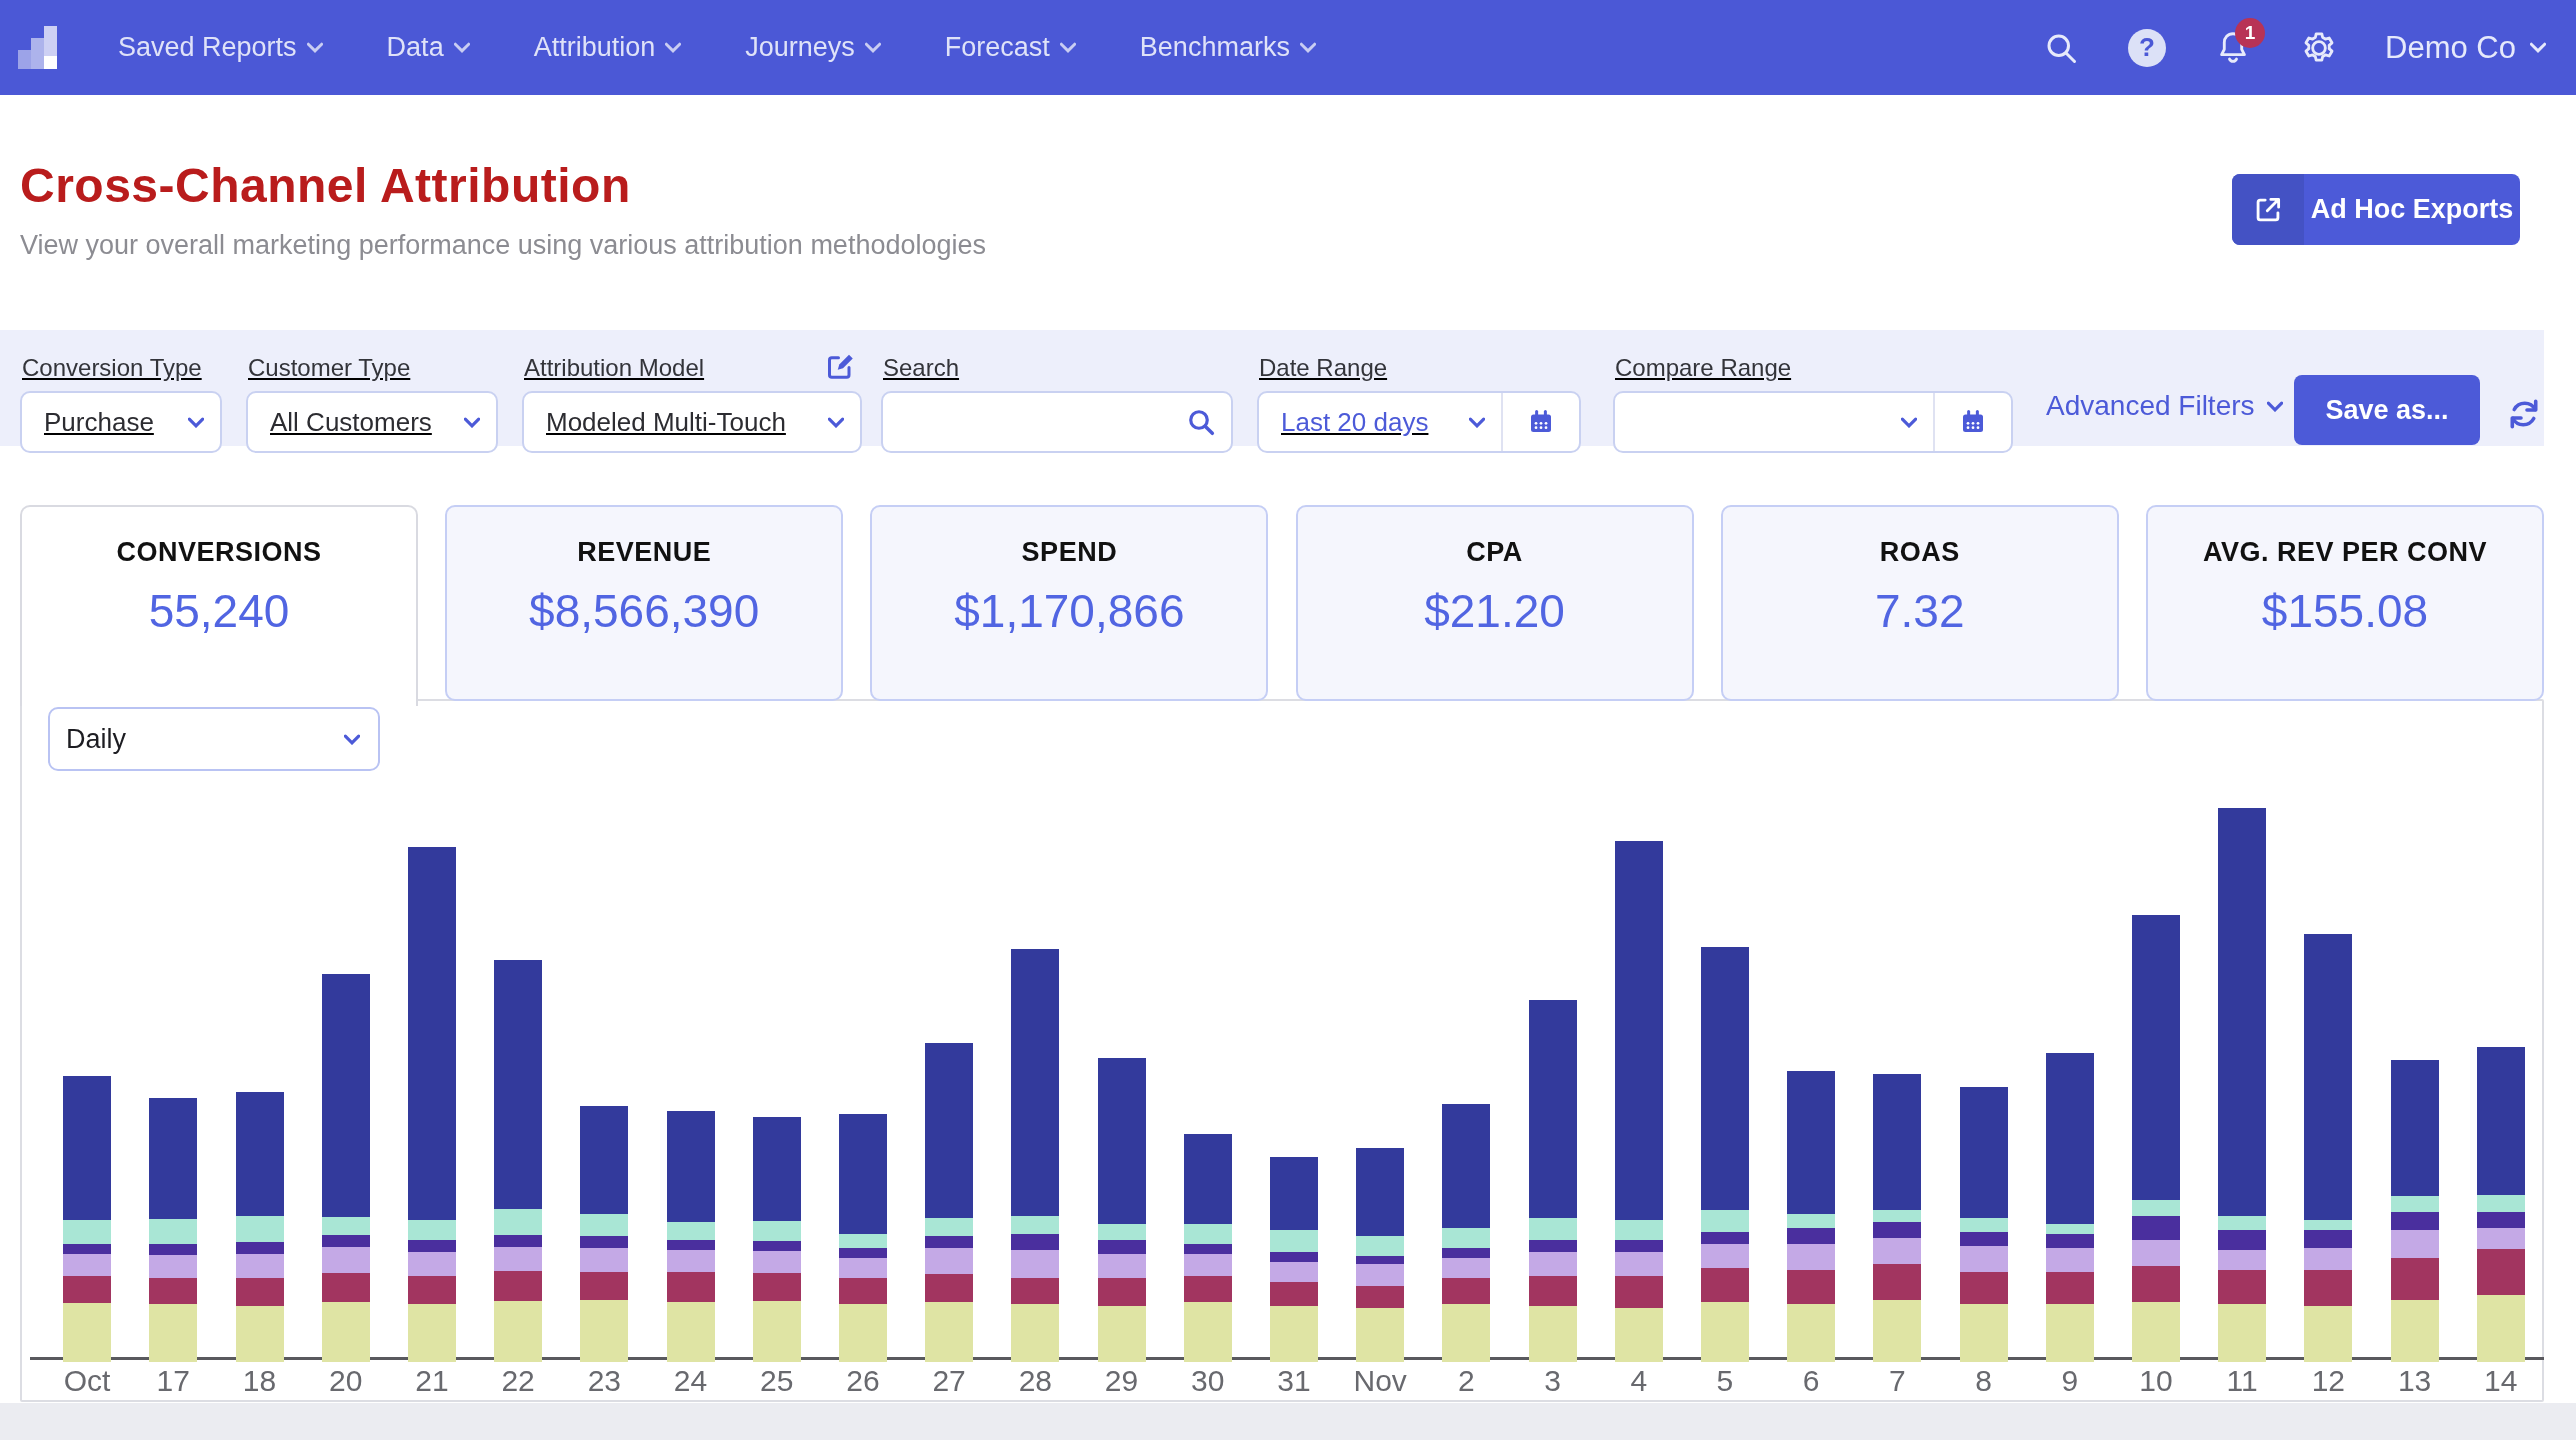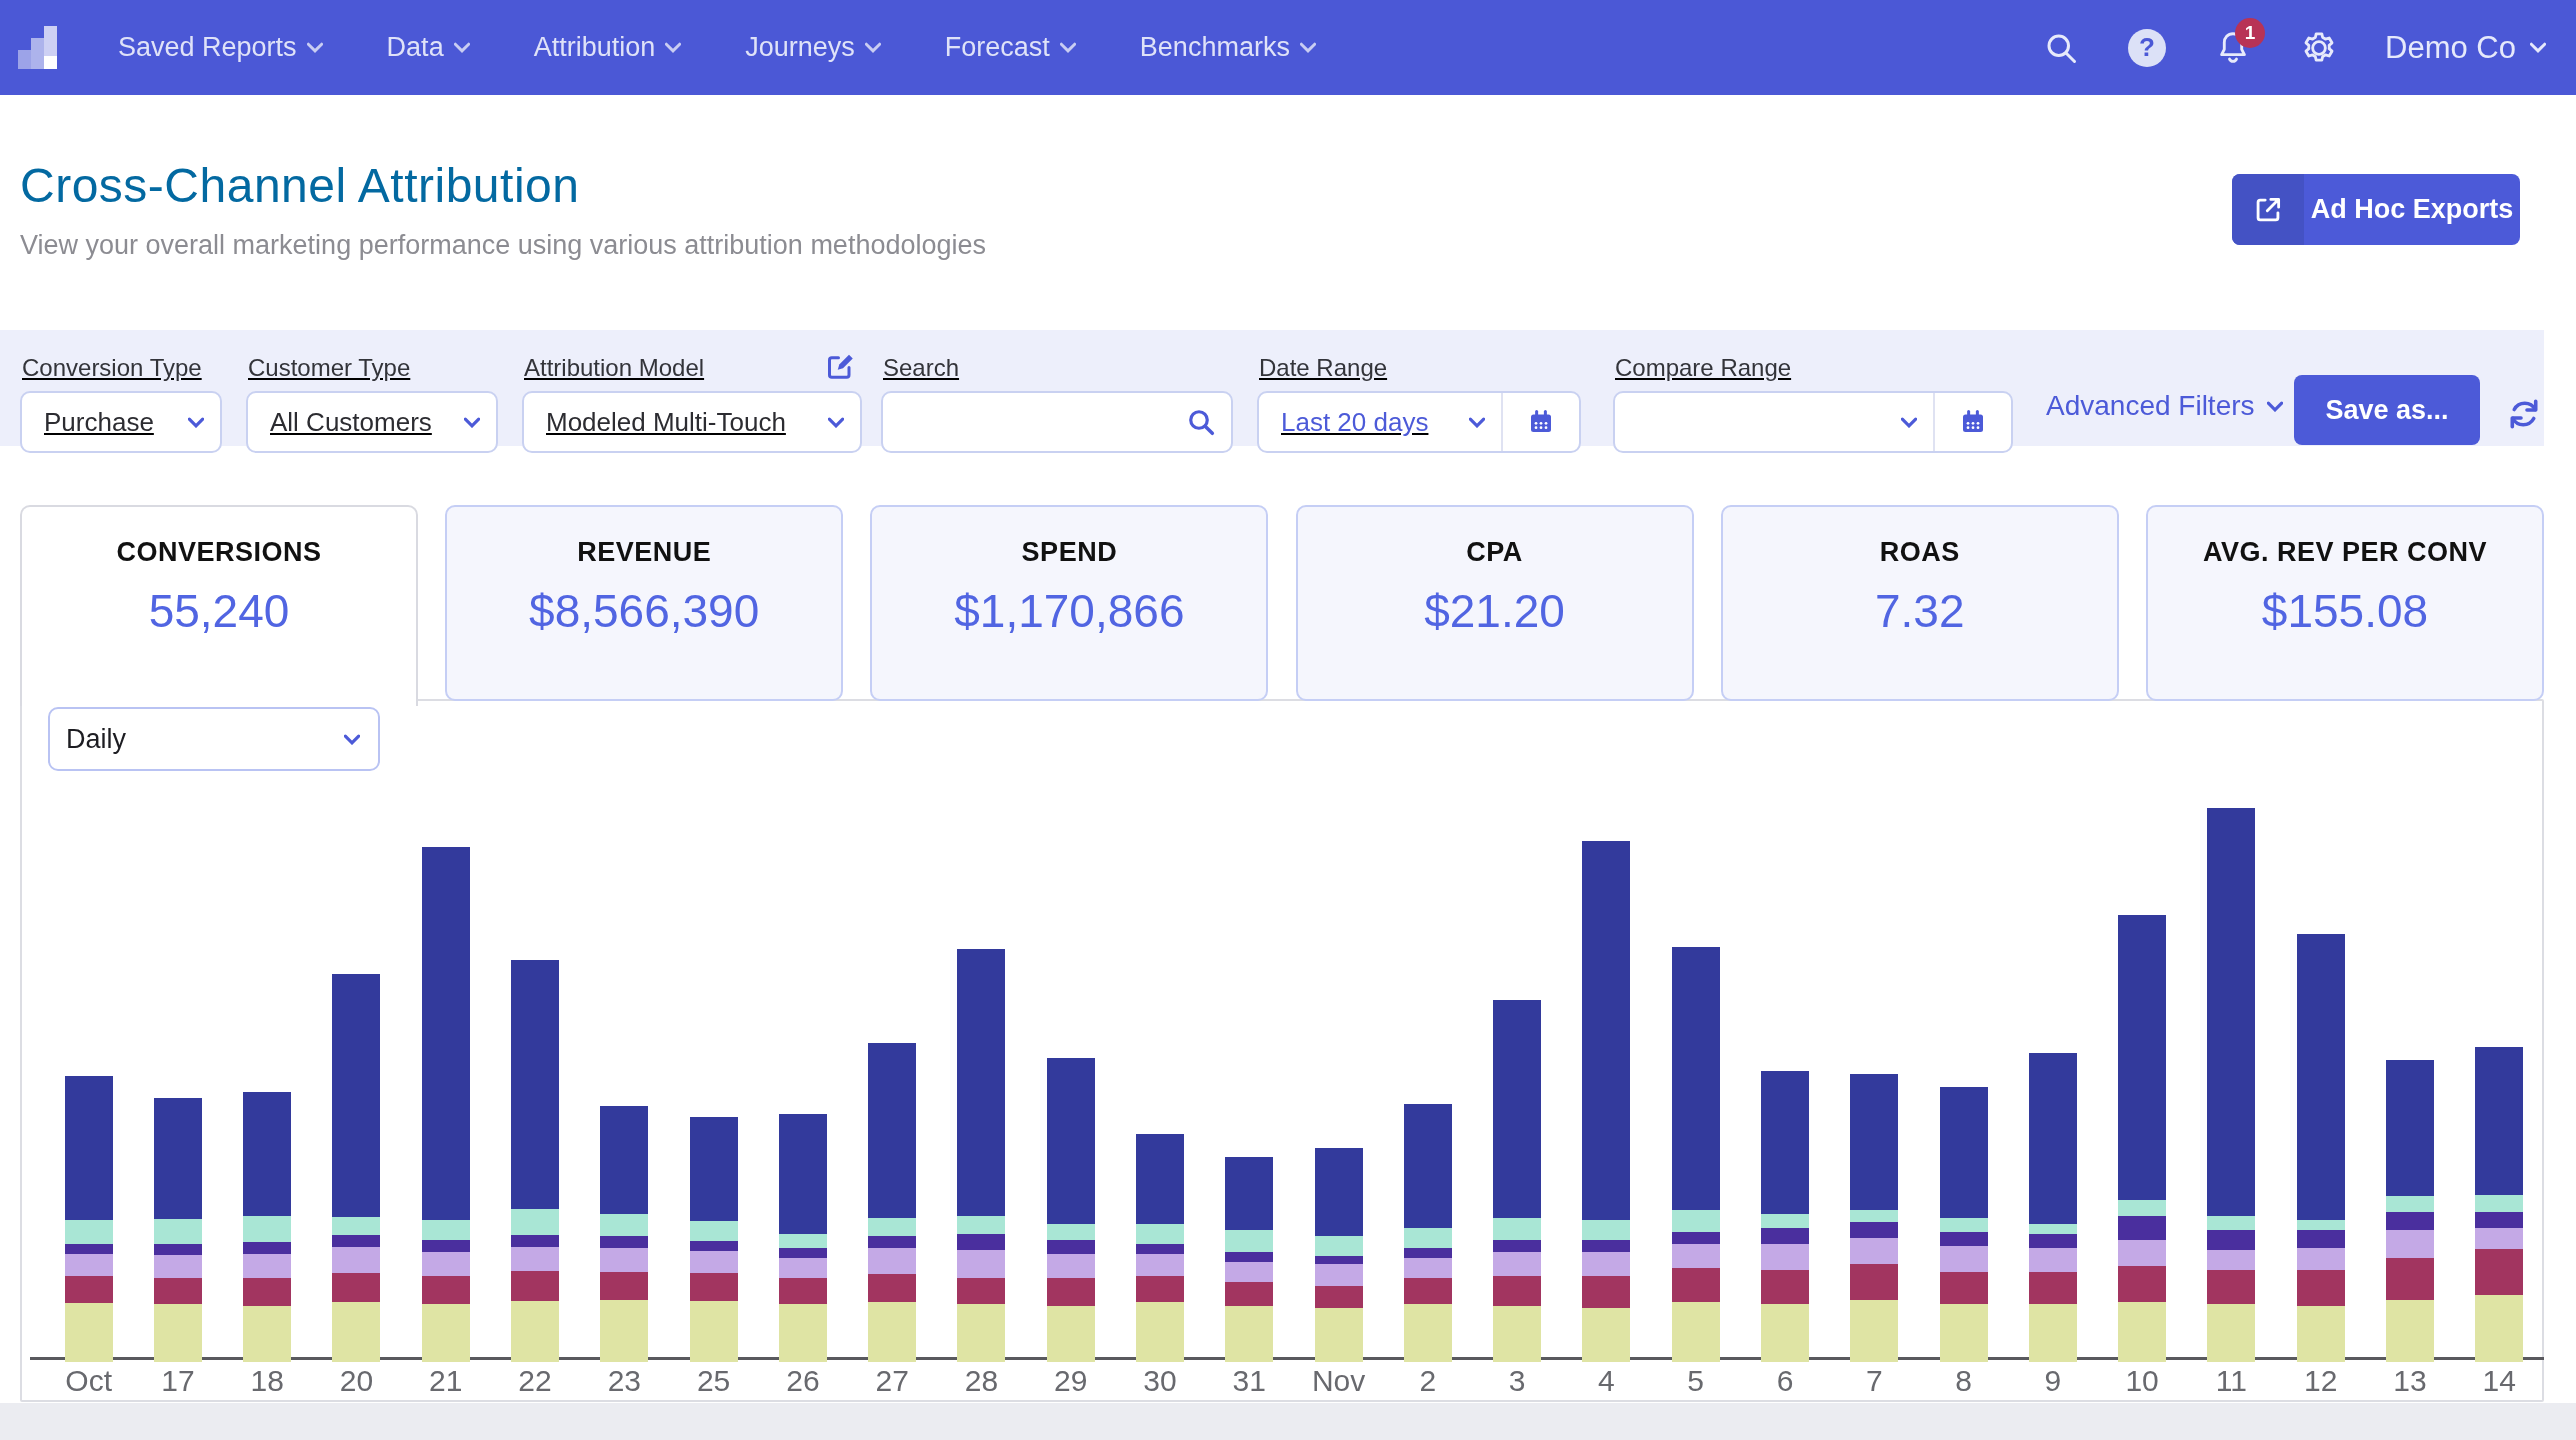--- a/index.html
+++ b/index.html
@@ -21,22 +21,22 @@
   .menu-item .chev{opacity:.85;}
   .nav-right{margin-left:auto;margin-right:30px;display:flex;align-items:center;gap:46px;}
   .nav-icon{position:relative;width:40px;height:40px;display:flex;align-items:center;justify-content:center;cursor:pointer;}
   .help-circle{width:38px;height:38px;border-radius:50%;background:#dce1f7;color:#4b58d6;
                font-size:26px;font-weight:bold;display:flex;align-items:center;justify-content:center;}
   .badge{position:absolute;top:-10px;right:-12px;min-width:30px;height:30px;border-radius:15px;background:#b83356;
          color:#fff;font-size:19px;font-weight:bold;display:flex;align-items:center;justify-content:center;}
   .account{display:flex;align-items:center;gap:14px;color:#e6e9fb;font-size:31px;cursor:pointer;white-space:nowrap;}
 
   
-  .page-title{position:absolute;left:20px;top:158px;margin:0;font-size:48px;font-weight:normal;
-              color:#0369a1;letter-spacing:0.5px;text-align:right;}
+  .page-title{position:absolute;left:20px;top:158px;margin:0;font-size:48px;font-weight:bold;
+              color:#b91c1c;letter-spacing:0.5px;text-align:right;}
   .page-sub{position:absolute;left:20px;top:230px;margin:0;font-size:27px;color:#8c8c92;}
   .adhoc{position:absolute;left:2232px;top:174px;width:288px;height:71px;border:none;border-radius:8px;
          background:#4c5ad8;display:flex;align-items:center;padding:0;cursor:pointer;overflow:hidden;}
   .adhoc-ico{width:72px;height:71px;background:#4452c4;display:flex;align-items:center;justify-content:center;flex:0 0 auto;}
   .adhoc-label{flex:1;text-align:center;color:#fff;font-size:27px;font-weight:bold;}
 
   
   .filterbar{position:absolute;left:0;top:330px;width:2544px;height:116px;background:#edeffb;}
   .fgroup{position:absolute;top:24px;text-decoration:underline;}
   .flabel{font-size:24px;color:#33343a;margin:0 0 9px 2px;white-space:nowrap;}
@@ -401,20 +401,31 @@
           <div class="seg" style="height: 28px; background: rgb(162, 53, 96);"></div>
           <div class="seg" style="height: 24px; background: rgb(196, 169, 230);"></div>
           <div class="seg" style="height: 12px; background: rgb(74, 47, 158);"></div>
           <div class="seg" style="height: 22px; background: rgb(169, 230, 213);"></div>
           <div class="seg" style="height: 108px; background: rgb(51, 58, 156);"></div>
         </div>
         <div class="xlab">23</div>
       </div>
       <div class="col">
         <div class="stack">
+          <div class="seg" style="height: 60px; background: rgb(223, 228, 164);"></div>
+          <div class="seg" style="height: 30px; background: rgb(162, 53, 96);"></div>
+          <div class="seg" style="height: 22px; background: rgb(196, 169, 230);"></div>
+          <div class="seg" style="height: 10px; background: rgb(74, 47, 158);"></div>
+          <div class="seg" style="height: 18px; background: rgb(169, 230, 213);"></div>
+          <div class="seg" style="height: 111px; background: rgb(51, 58, 156);"></div>
+        </div>
+        <div class="xlab">24</div>
+      </div>
+      <div class="col">
+        <div class="stack">
           <div class="seg" style="height: 61px; background: rgb(223, 228, 164);"></div>
           <div class="seg" style="height: 28px; background: rgb(162, 53, 96);"></div>
           <div class="seg" style="height: 22px; background: rgb(196, 169, 230);"></div>
           <div class="seg" style="height: 10px; background: rgb(74, 47, 158);"></div>
           <div class="seg" style="height: 20px; background: rgb(169, 230, 213);"></div>
           <div class="seg" style="height: 104px; background: rgb(51, 58, 156);"></div>
         </div>
         <div class="xlab">25</div>
       </div>
       <div class="col">

